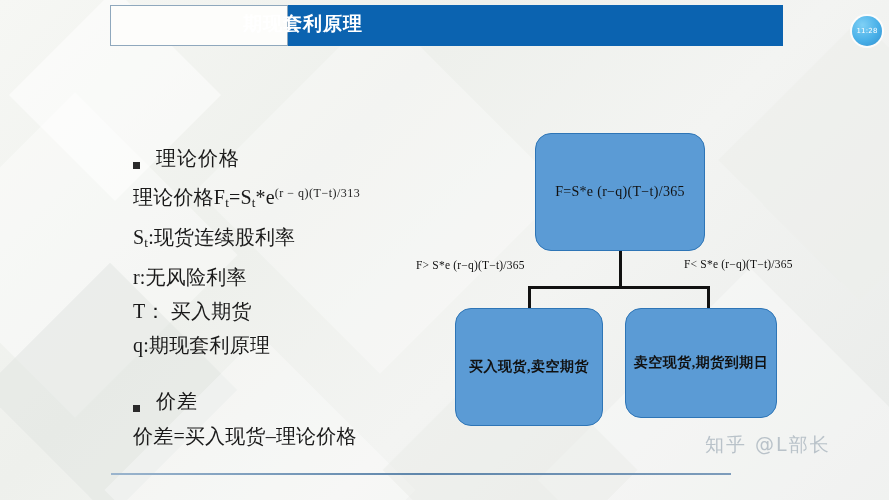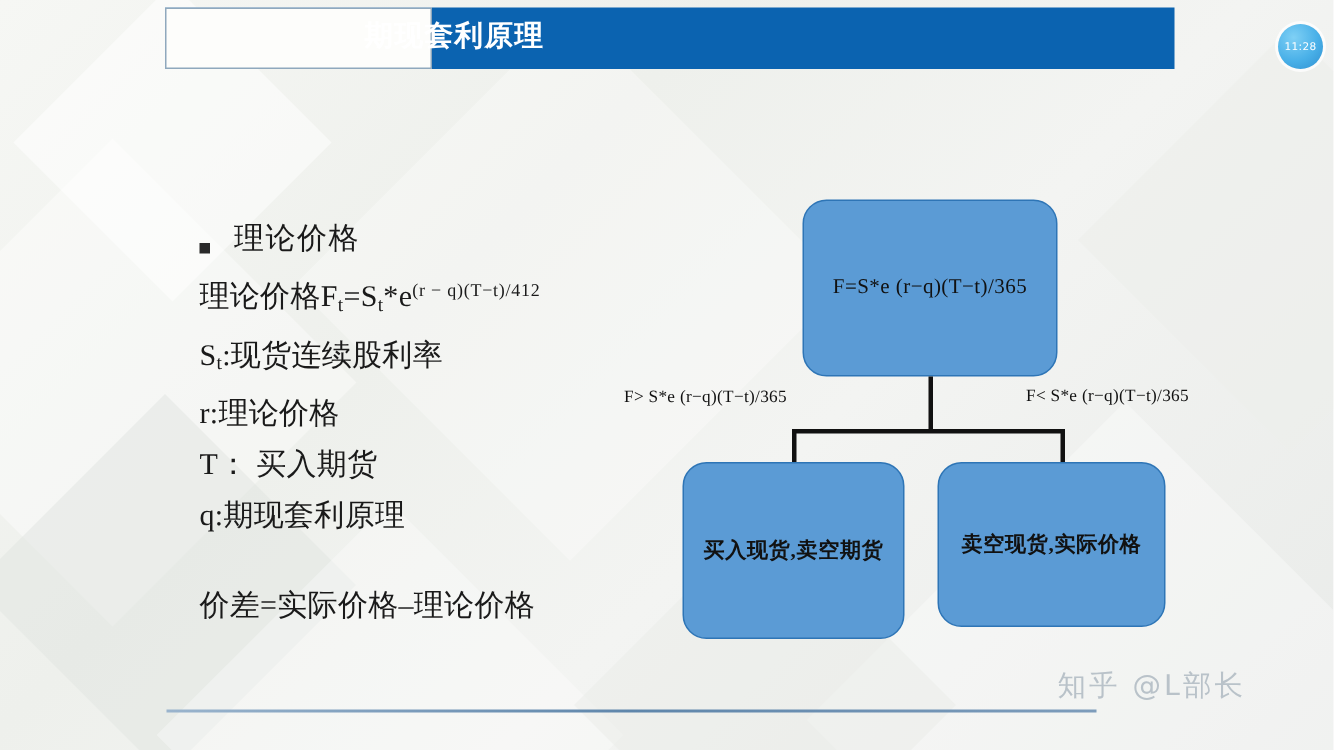--- a/index.html
+++ b/index.html
@@ -196,21 +196,21 @@
     position: absolute;
     left: 111px;
     top: 473px;
     width: 620px;
     height: 2px;
     background: linear-gradient(to right, #9ab4cd 0%, #5f86ab 50%, #7d9cbb 100%);
   }
   .watermark {
     position: absolute;
     left: 705px;
-    top: 444px;
+    top: 432px;
     font-family: "DejaVu Sans", "Liberation Sans", sans-serif;
     font-size: 19px;
     color: #b9c2c9;
     letter-spacing: 2px;
     white-space: nowrap;
   }
 </style>
 </head>
 <body>
 
@@ -235,35 +235,39 @@
   </div>
 
   <div class="text-col">
 
     <div class="bullet-row">
       <span class="bullet-mark"></span>
       <span class="bullet-label">理论价格</span>
     </div>
 
     <div class="line">
-      <span>理论价格F</span><span class="sub">t</span><span>=S</span><span class="sub">t</span><span>*e</span><span class="sup">(r − q)(T−t)/412</span>
+      <span>理论价格F</span><span class="sub">t</span><span>=S</span><span class="sub">t</span><span>*e</span><span class="sup">(r − q)(T−t)/313</span>
     </div>
 
     <div class="line">
       <span>S</span><span class="sub">t</span><span>:现货连续股利率</span>
     </div>
 
-    <div class="line">r:理论价格</div>
+    <div class="line">r:无风险利率</div>
     <div class="line">T： 买入期货</div>
     <div class="line">q:期现套利原理</div>
 
     <div class="group-gap"></div>
 
-
-    <div class="line">价差=实际价格–理论价格</div>
+    <div class="bullet-row">
+      <span class="bullet-mark"></span>
+      <span class="bullet-label">价差</span>
+    </div>
+
+    <div class="line">价差=买入现货–理论价格</div>
   </div>
 
   <div class="diagram">
 
     <div class="node node-top">
       <span class="node-text-formula">F=S*e (r−q)(T−t)/365</span>
     </div>
 
     <div class="conn conn-v-top"></div>
     <div class="conn conn-h"></div>
@@ -271,20 +275,20 @@
     <div class="conn conn-v-right"></div>
 
     <div class="branch-label branch-left">F&gt; S*e (r−q)(T−t)/365</div>
     <div class="branch-label branch-right">F&lt; S*e (r−q)(T−t)/365</div>
 
     <div class="node node-left">
       <span class="node-text-cn">买入现货,卖空期货</span>
     </div>
 
     <div class="node node-right">
-      <span class="node-text-cn">卖空现货,实际价格</span>
+      <span class="node-text-cn">卖空现货,期货到期日</span>
     </div>
   </div>
 
   <div class="bottom-rule"></div>
   <div class="watermark">知乎 @L部长</div>
 
 </div>
 
 </body></html>

